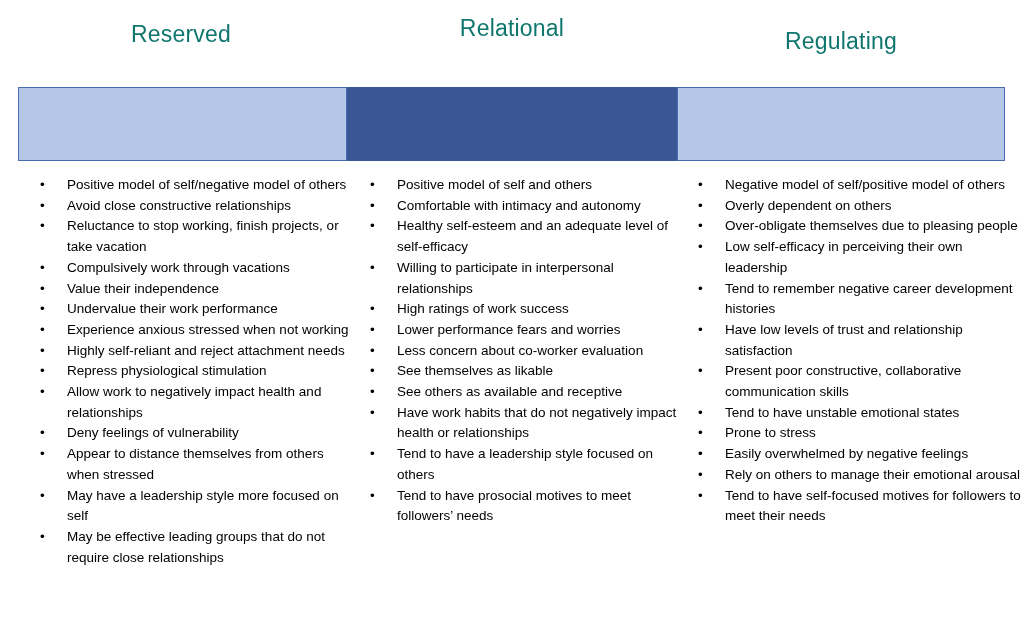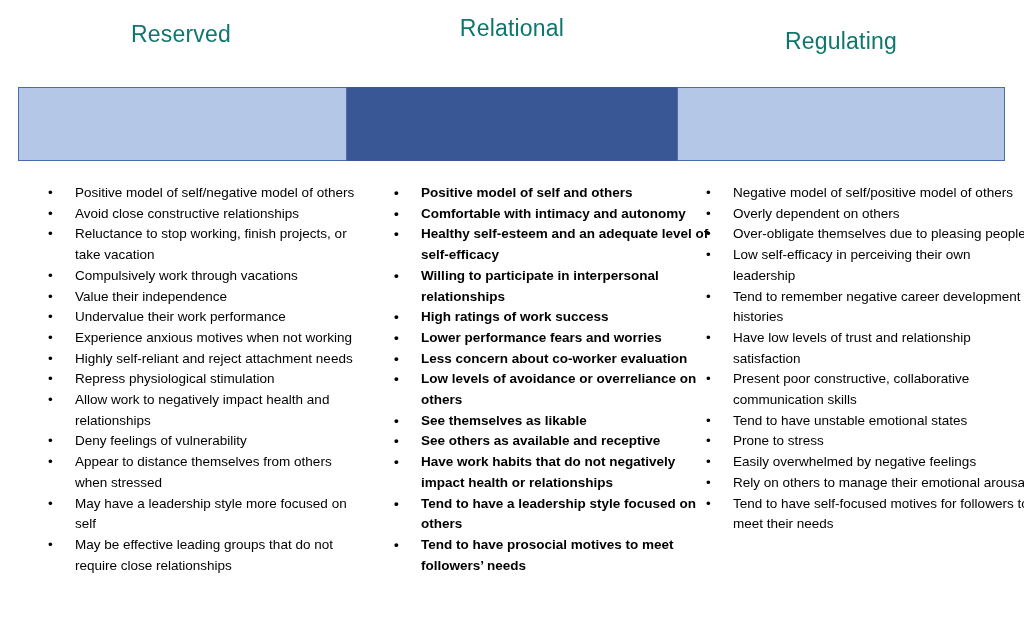--- a/index.html
+++ b/index.html
@@ -42,29 +42,29 @@
     height: 100%;
     border: 1.5px solid var(--header-border, #4a6cad);
   }
   .seg-1 { width: 329px; }
   .seg-2 { width: 330px; border-color: var(--header-dark, #3a5795); }
   .seg-3 { width: 328px; }
 
   ul.bullet-col {
     position: absolute;
     top: 167px;
-    margin: 16px;
+    margin: 8px;
     padding: 0;
     list-style: none;
     font-size: 13.5px;
     line-height: 20.7px;
     color: var(--text, #000000);
   }
   .col-1 { left: 30px;  width: 312px; }
-  .col-2 { left: 376px; width: 318px; font-weight: bold; }
+  .col-2 { left: 360px; width: 318px; }
   .col-3 { left: 688px; width: 325px; }
   ul.bullet-col li {
     position: relative;
     padding-left: 29px;
   }
   ul.bullet-col li::before {
     content: "\2022";
     position: absolute;
     left: 2px;
     top: 0;
@@ -85,38 +85,37 @@
     <div class="header-seg seg-3" style="background-color: rgb(180, 199, 231);"></div>
   </div>
 
   <ul class="bullet-col col-1">
       <li>Positive model of self/negative model of others</li>
       <li>Avoid close constructive relationships</li>
       <li>Reluctance to stop working, finish projects, or take vacation</li>
       <li>Compulsively work through vacations</li>
       <li>Value their independence</li>
       <li>Undervalue their work performance</li>
-      <li>Experience anxious motives when not working</li>
+      <li>Experience anxious stressed when not working</li>
       <li>Highly self-reliant and reject attachment needs</li>
       <li>Repress physiological stimulation</li>
       <li>Allow work to negatively impact health and relationships</li>
       <li>Deny feelings of vulnerability</li>
       <li>Appear to distance themselves from others when stressed</li>
       <li>May have a leadership style more focused on self</li>
       <li>May be effective leading groups that do not require close relationships</li>
     </ul>
   <ul class="bullet-col col-2">
       <li>Positive model of self and others</li>
       <li>Comfortable with intimacy and autonomy</li>
       <li>Healthy self-esteem and an adequate level of self-efficacy</li>
       <li>Willing to participate in interpersonal relationships</li>
       <li>High ratings of work success</li>
       <li>Lower performance fears and worries</li>
       <li>Less concern about co-worker evaluation</li>
-      <li>Low levels of avoidance or overreliance on others</li>
       <li>See themselves as likable</li>
       <li>See others as available and receptive</li>
       <li>Have work habits that do not negatively impact health or relationships</li>
       <li>Tend to have a leadership style focused on others</li>
       <li>Tend to have prosocial motives to meet followers’ needs</li>
     </ul>
   <ul class="bullet-col col-3">
       <li>Negative model of self/positive model of others</li>
       <li>Overly dependent on others</li>
       <li>Over-obligate themselves due to pleasing people</li>

